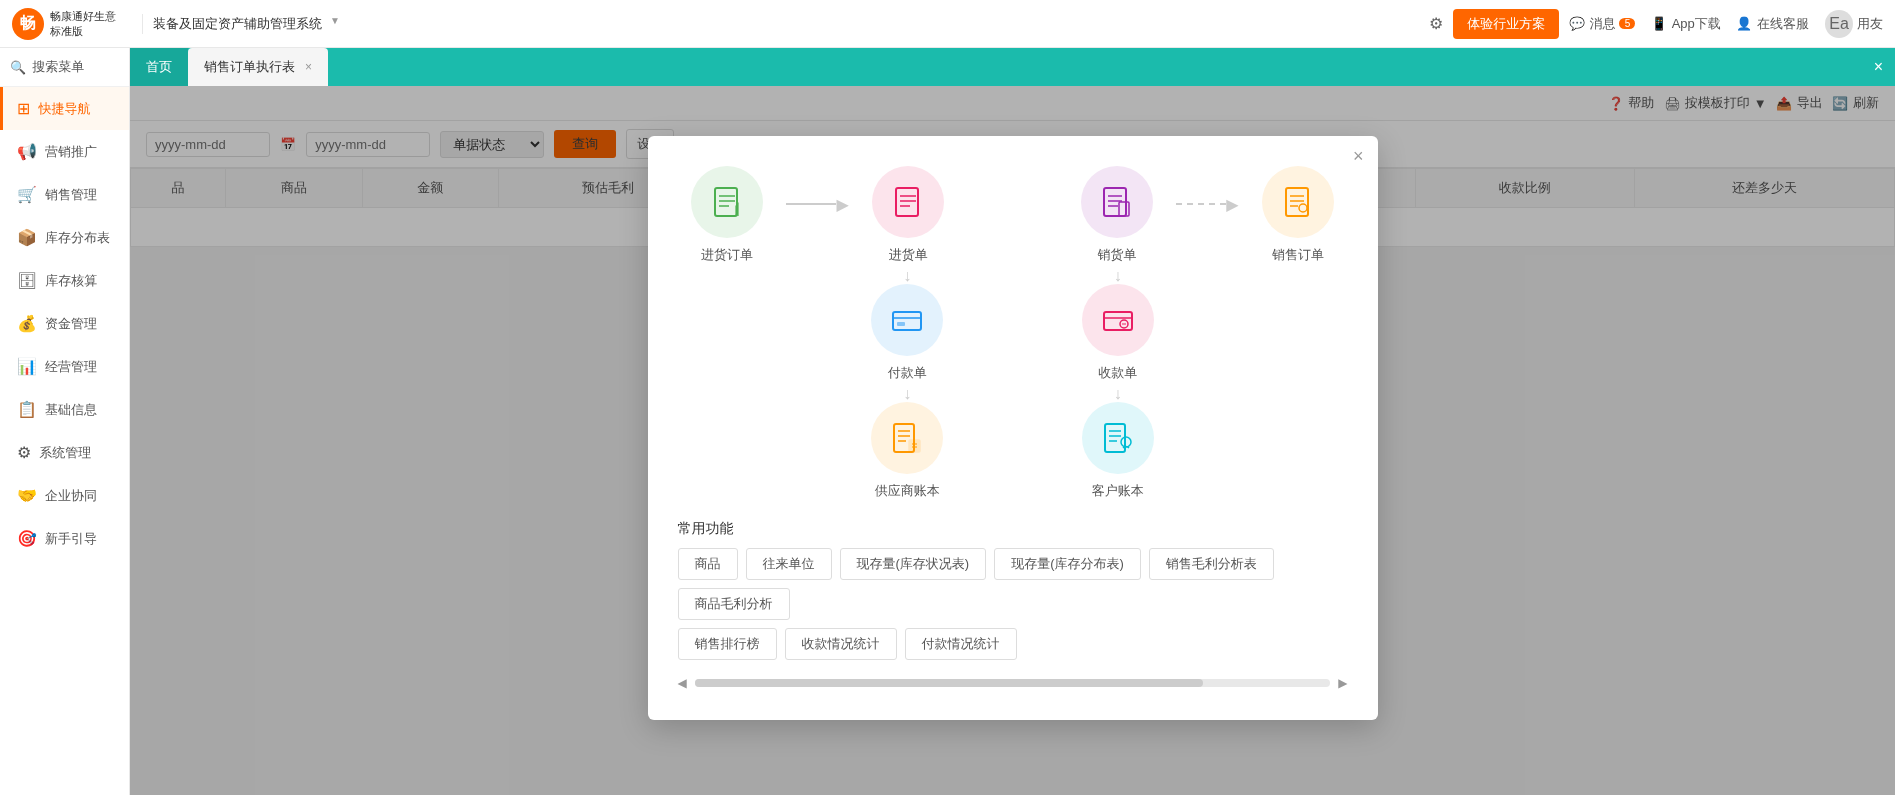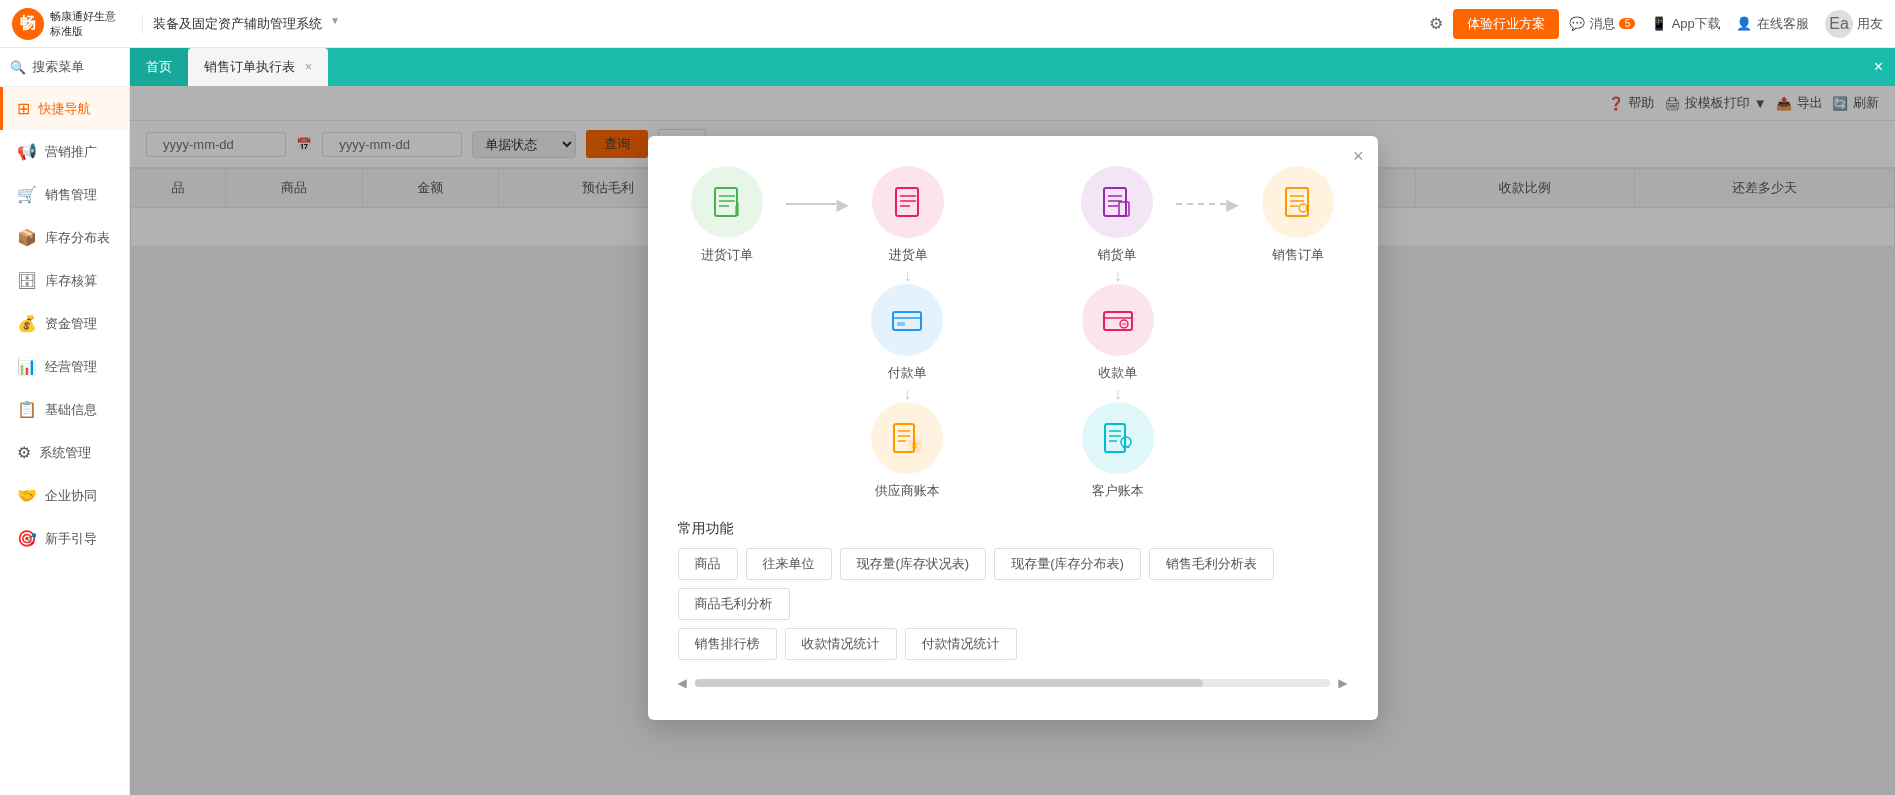--- a/index.html
+++ b/index.html
@@ -40,21 +40,21 @@
     .tab.active { background: #f5f5f5; color: #333; border-radius: 4px 4px 0 0; }
     .tab-close { color: #999; font-size: 12px; margin-left: 4px; }
     .tab-bar-close { margin-left: auto; margin-right: 12px; color: #fff; cursor: pointer; font-size: 16px; }
 
     
     .content-toolbar { display: flex; align-items: center; justify-content: flex-end; padding: 8px 16px; gap: 10px; background: #fff; border-bottom: 1px solid #e8e8e8; }
     .toolbar-btn { display: flex; align-items: center; gap: 4px; color: #555; cursor: pointer; font-size: 13px; }
 
     
     .filter-row { display: flex; align-items: center; padding: 8px 16px; gap: 10px; background: #fff; border-bottom: 1px solid #e8e8e8; flex-wrap: wrap; }
-    .filter-input { border: 1px solid #ddd; border-radius: 3px; padding: 4px 16px; font-size: 13px; color: #333; width: 140px; }
+    .filter-input { border: 1px solid #ddd; border-radius: 3px; padding: 4px 8px; font-size: 13px; color: #333; width: 124px; }
     .filter-select { border: 1px solid #ddd; border-radius: 3px; padding: 4px 8px; font-size: 13px; color: #333; width: 104px; }
     .query-btn { background: #f60; color: #404040; border: none; border-radius: 3px; padding: 5px 18px; font-size: 13px; cursor: pointer; }
     .set-btn { background: #fff; border: 1px solid #ddd; border-radius: 3px; padding: 5px 10px; font-size: 13px; cursor: pointer; color: #555; }
     .more-conditions { color: #1bbbac; font-size: 12px; cursor: pointer; display: flex; align-items: center; gap: 2px; }
 
     
     .table-container { flex: 1; overflow: auto; background: #fff; margin: 0; }
     .data-table { width: 100%; border-collapse: collapse; font-size: 13px; }
     .data-table th { background: #f5f5f5; padding: 10px 8px; text-align: center; border: 1px solid #e8e8e8; color: #555; font-weight: normal; white-space: nowrap; }
     .data-table td { padding: 10px 8px; text-align: center; border: 1px solid #e8e8e8; color: #333; }

